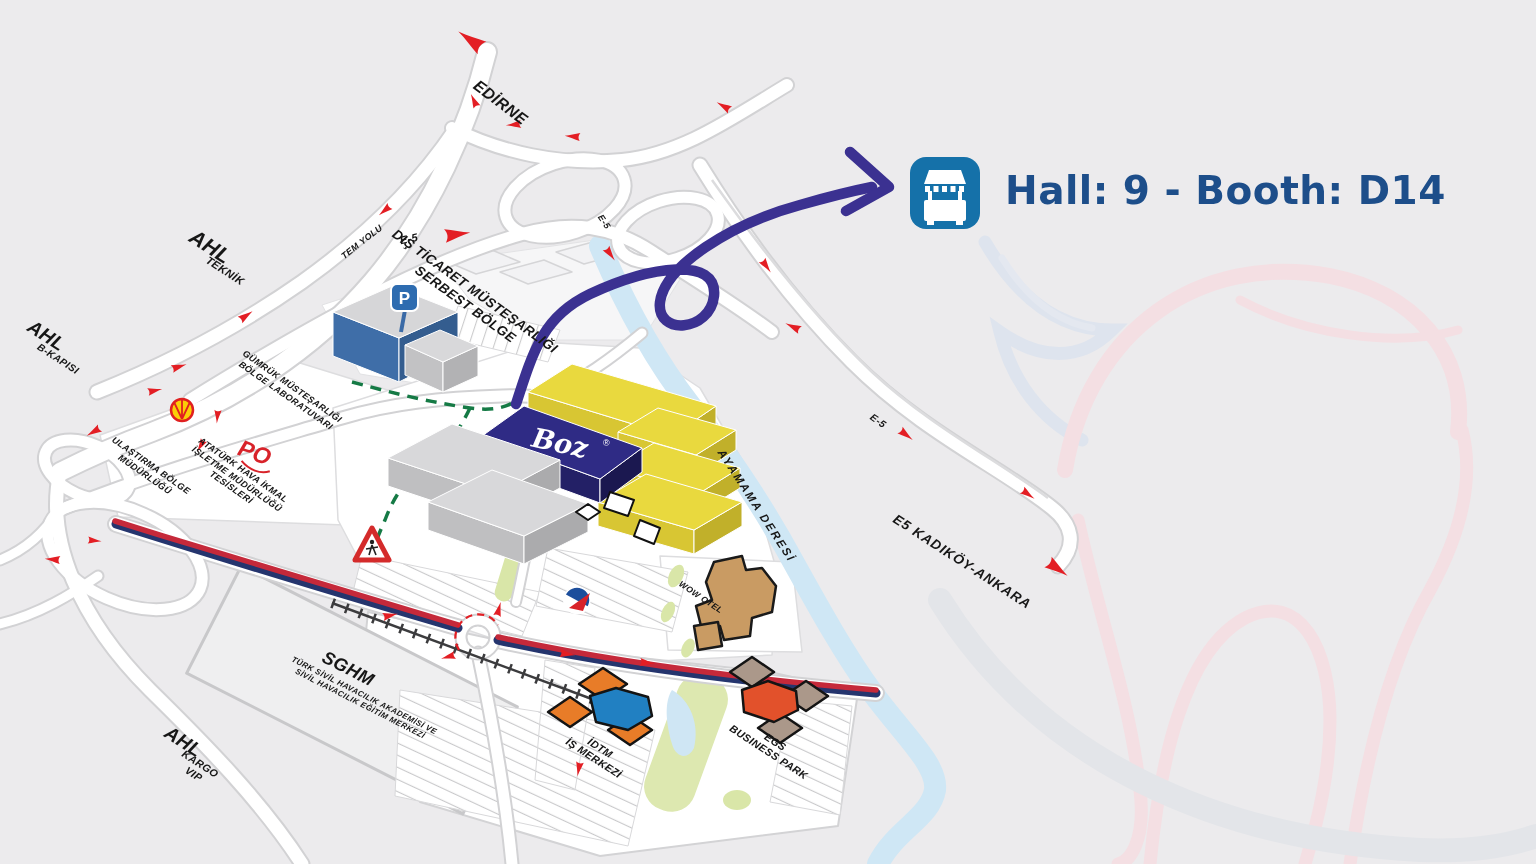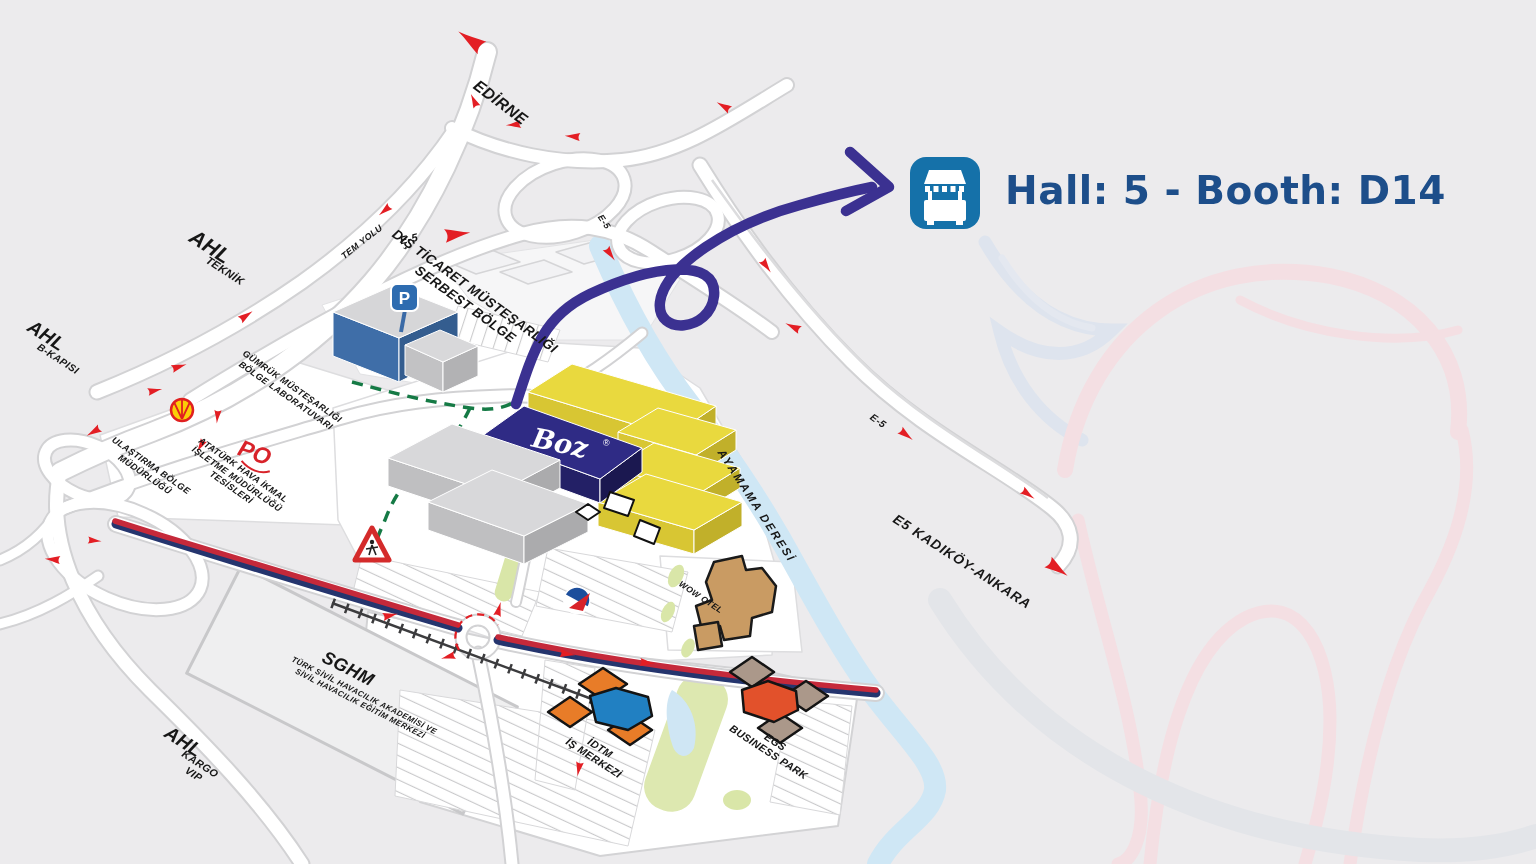--- a/index.html
+++ b/index.html
@@ -334,15 +334,15 @@
     <rect x="34" y="33" width="5" height="6"></rect>
         <rect x="42.5" y="33" width="5" height="6"></rect>
     <rect x="51" y="33" width="5" height="6"></rect>
     <rect x="20" y="38" width="4" height="27"></rect>
         <rect x="50" y="38" width="4" height="27"></rect>
     <rect x="16" y="47" width="42" height="21" rx="2"></rect>
     <rect x="19" y="68" width="7" height="4"></rect>
         <rect x="48" y="68" width="7" height="4"></rect>
   </g>
 </svg>
-<div class="hall-note">Hall: 5 - Booth: D14</div>
+<div class="hall-note">Hall: 9 - Booth: D14</div>
 
 </div>
 
 </body></html>

